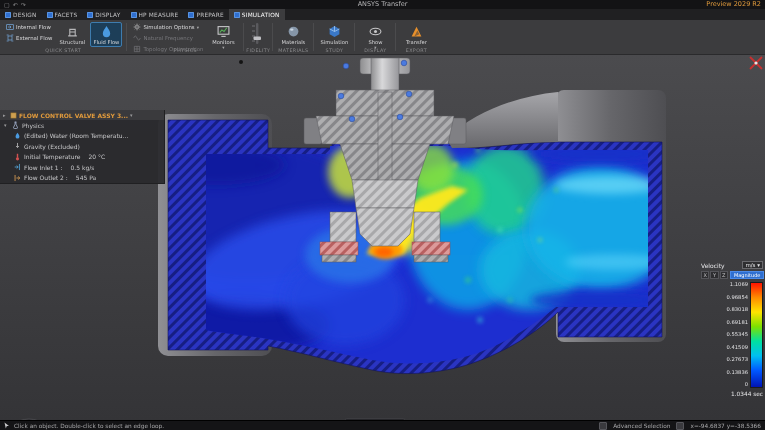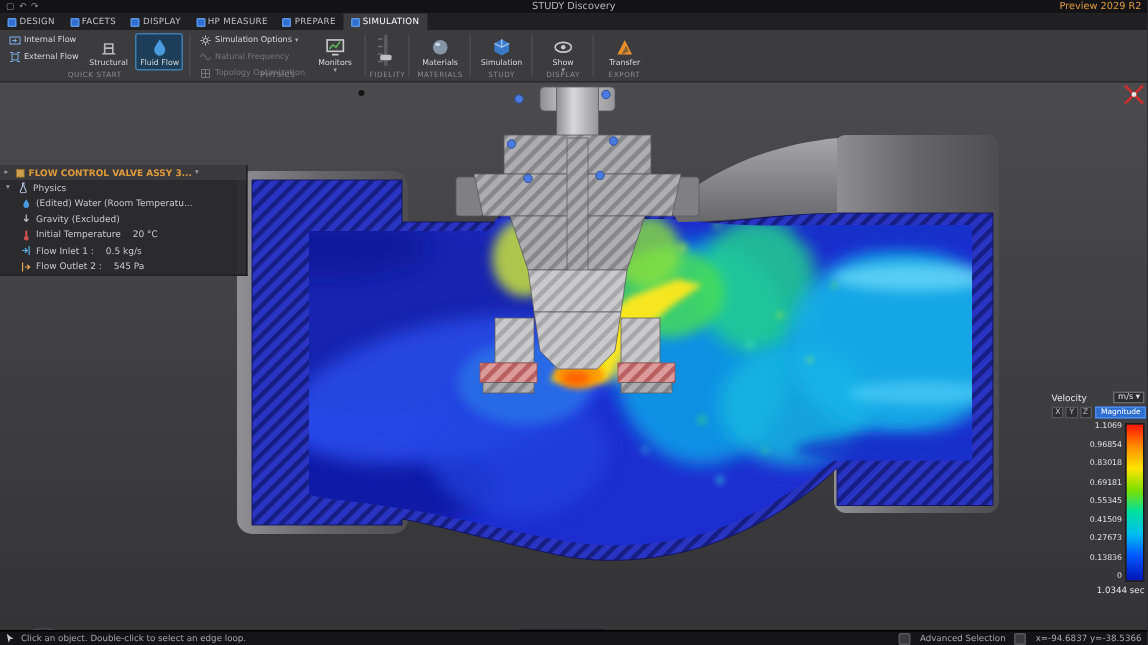--- a/index.html
+++ b/index.html
@@ -71,21 +71,21 @@
 <body>
 
 <div id="app">
 
   <div class="titlebar">
     <div class="qat">
       <span>▢</span>
       <span>↶</span>
       <span>↷</span>
     </div>
-    <div class="apptitle">STUDY Discovery</div>
+    <div class="apptitle">ANSYS Transfer</div>
     <div class="preview">Preview 2029 R2</div>
   </div>
 
   <div class="tabrow">
     <div class="tab">
         <span class="tabicon"></span>
         <span>DESIGN</span>
       </div>
     <div class="tab">
         <span class="tabicon"></span>

